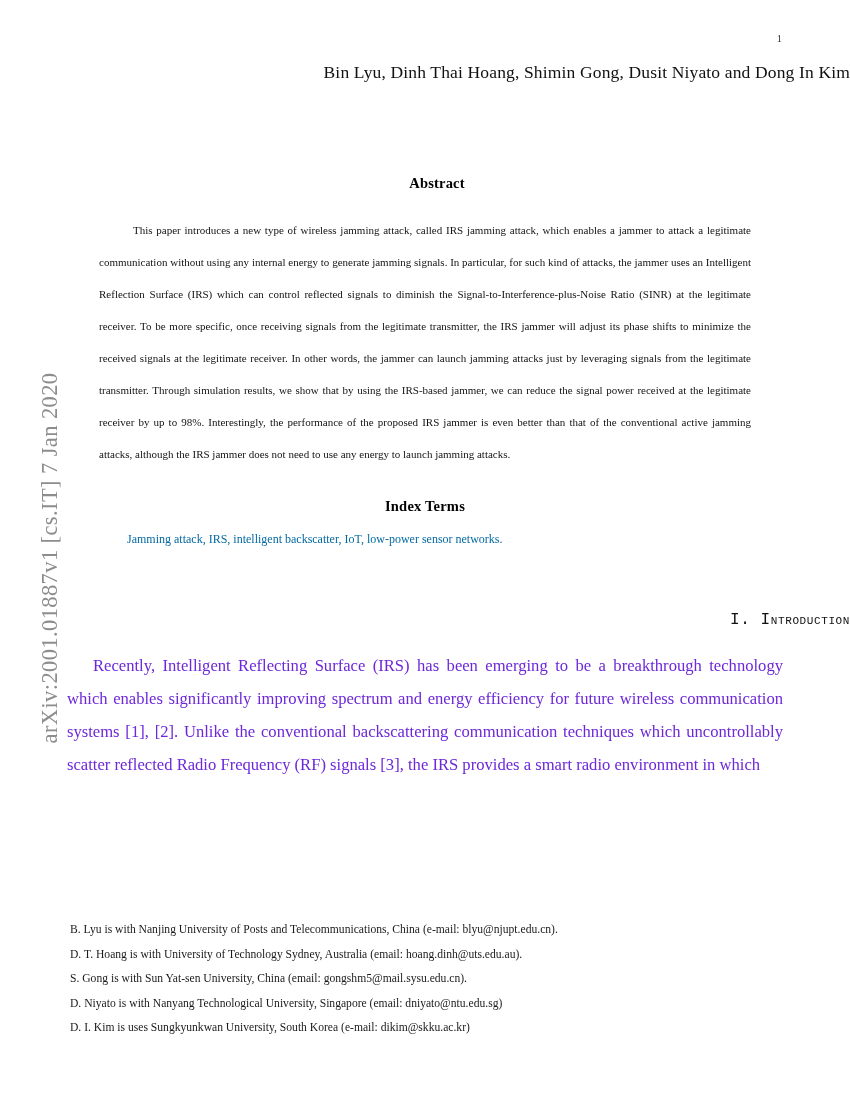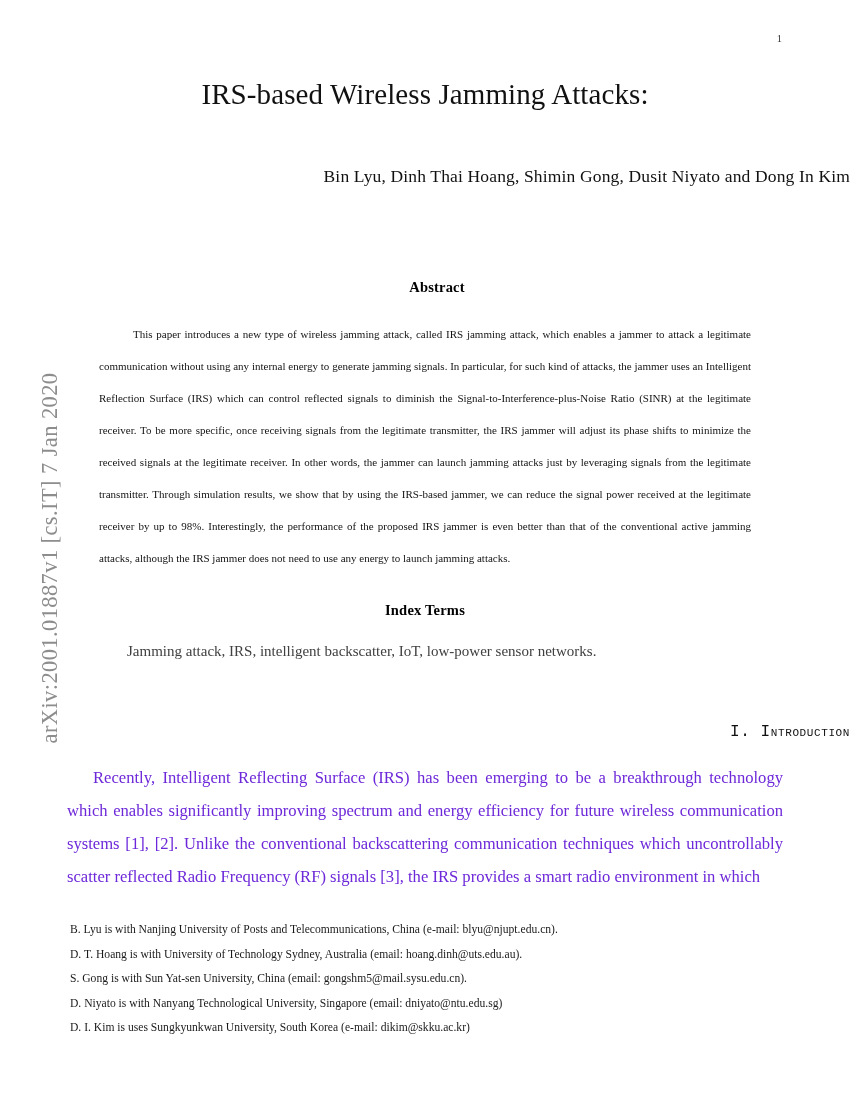--- a/index.html
+++ b/index.html
@@ -100,27 +100,27 @@
 
   .index-heading {
     margin-top: 28px;
     text-align: center;
     font-weight: bold;
     font-size: 14.5px;
     letter-spacing: 0.2px;
   }
 
   .index-body {
-    margin: 18px auto 0 auto;
+    margin: 10px auto 0 auto;
     width: 652px;
-    font-size: 15px;
+    font-size: 12px;
     line-height: 28px;
     text-align: left;
     text-indent: 28px;
-    color: #404040;
+    color: #0369a1;
   }
 
   .section-heading {
     margin-top: 58px;
     text-align: right;
     font-size: 16px;
     font-variant: small-caps;
     letter-spacing: 0.6px;
     color: #111111;
     font-family: Liberation Mono, monospace;
@@ -157,21 +157,20 @@
 
   <div class="arxiv-stamp">
     <div class="arxiv-stamp-text">arXiv:2001.01887v1  [cs.IT]  7 Jan 2020</div>
   </div>
 
   <div class="page-number">1</div>
 
   <div class="content">
 
     <div class="title-block">
-      <div class="title-line">IRS-based Wireless Jamming Attacks:</div>
     </div>
 
     <div class="authors">Bin Lyu, Dinh Thai Hoang, Shimin Gong, Dusit Niyato and Dong In Kim</div>
 
     <div class="abstract-heading">Abstract</div>
 
     <div class="abstract-body">This paper introduces a new type of wireless jamming attack, called IRS jamming attack, which enables a jammer to attack a legitimate communication without using any internal energy to generate jamming signals. In particular, for such kind of attacks, the jammer uses an Intelligent Reflection Surface (IRS) which can control reflected signals to diminish the Signal-to-Interference-plus-Noise Ratio (SINR) at the legitimate receiver. To be more specific, once receiving signals from the legitimate transmitter, the IRS jammer will adjust its phase shifts to minimize the received signals at the legitimate receiver. In other words, the jammer can launch jamming attacks just by leveraging signals from the legitimate transmitter. Through simulation results, we show that by using the IRS-based jammer, we can reduce the signal power received at the legitimate receiver by up to 98%. Interestingly, the performance of the proposed IRS jammer is even better than that of the conventional active jamming attacks, although the IRS jammer does not need to use any energy to launch jamming attacks.</div>
 
     <div class="index-heading">Index Terms</div>
 

